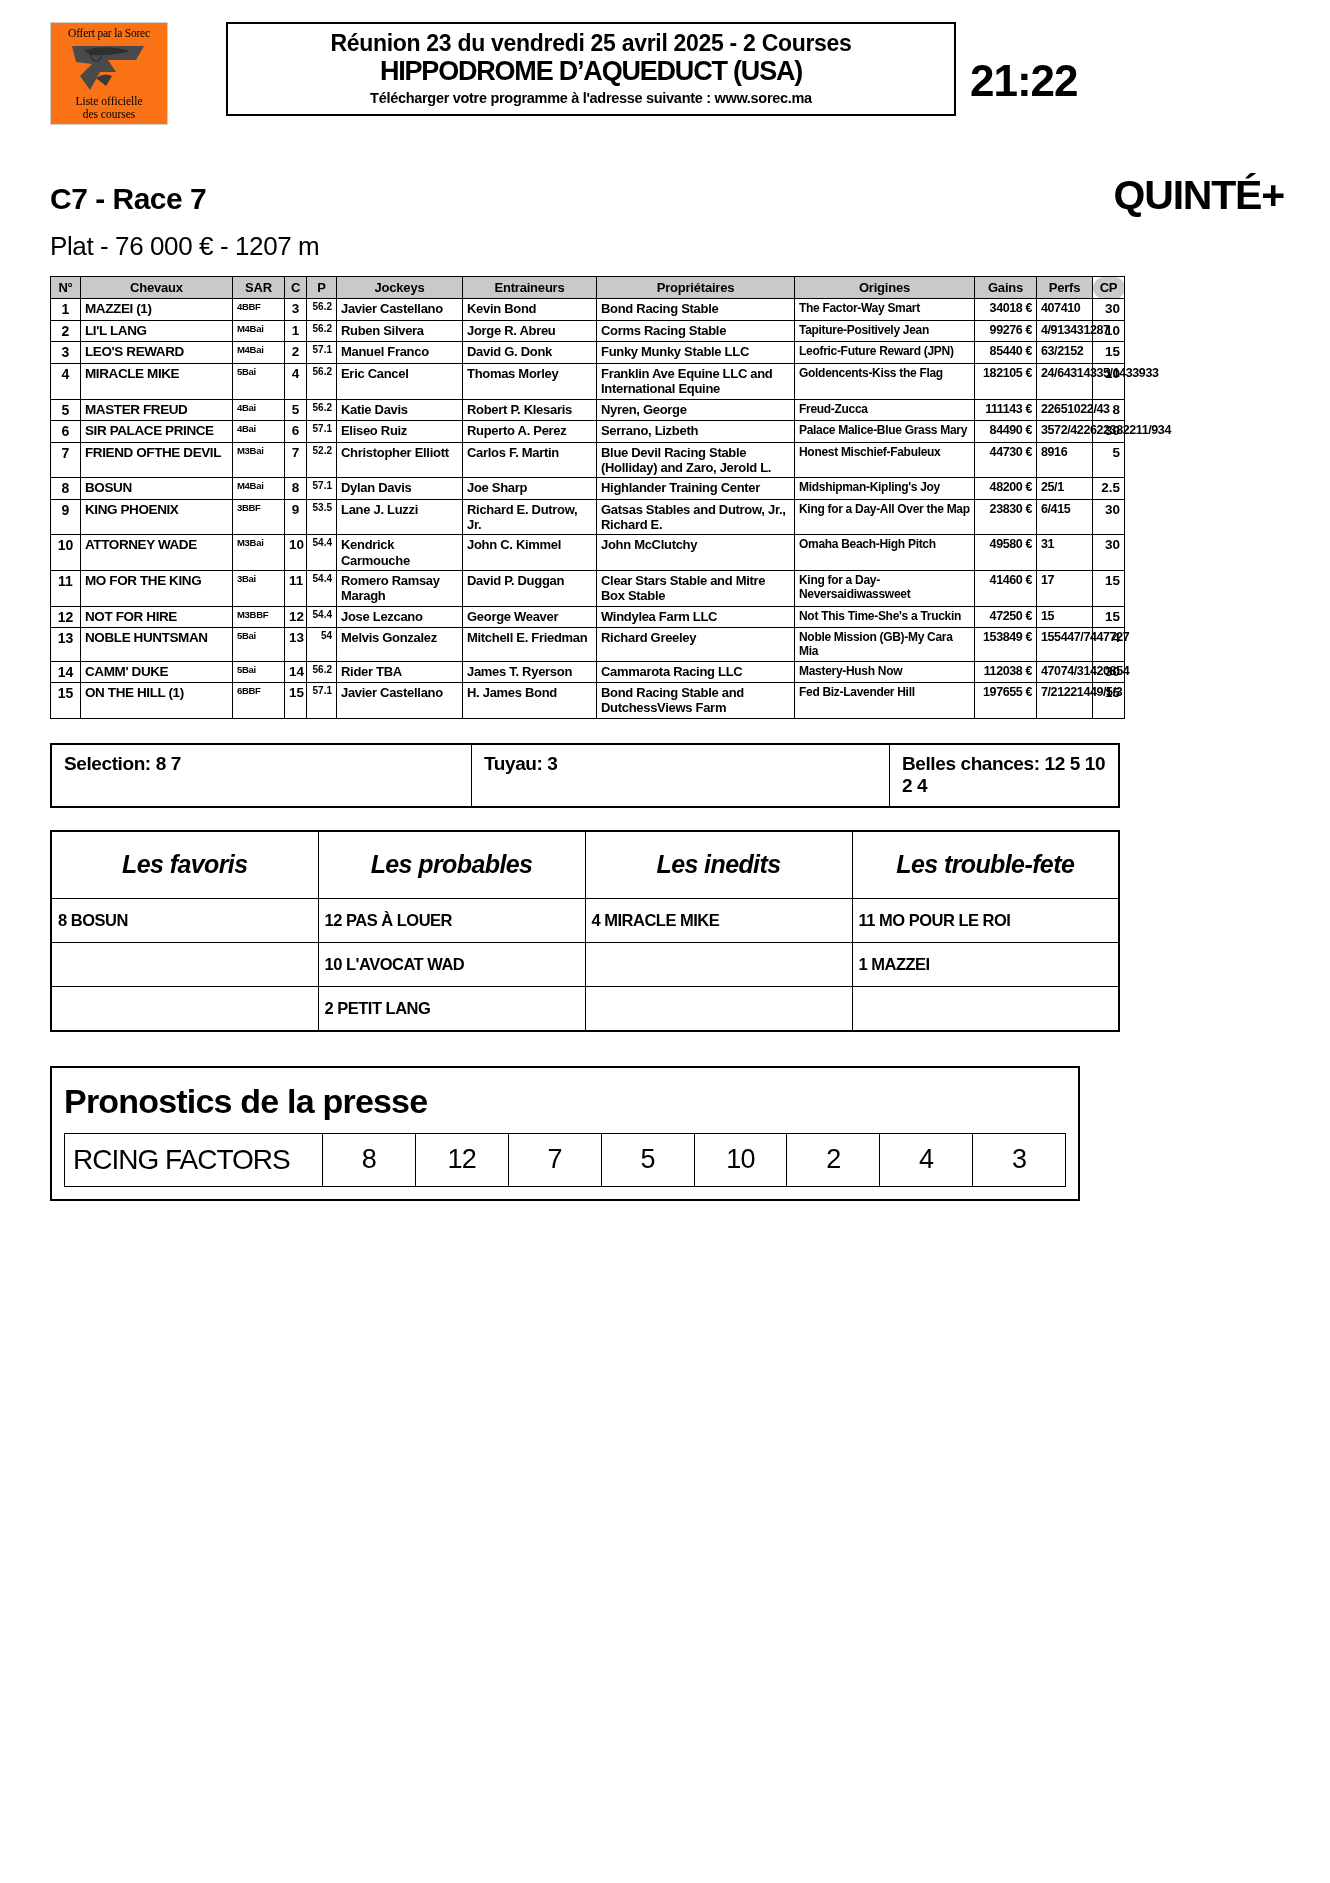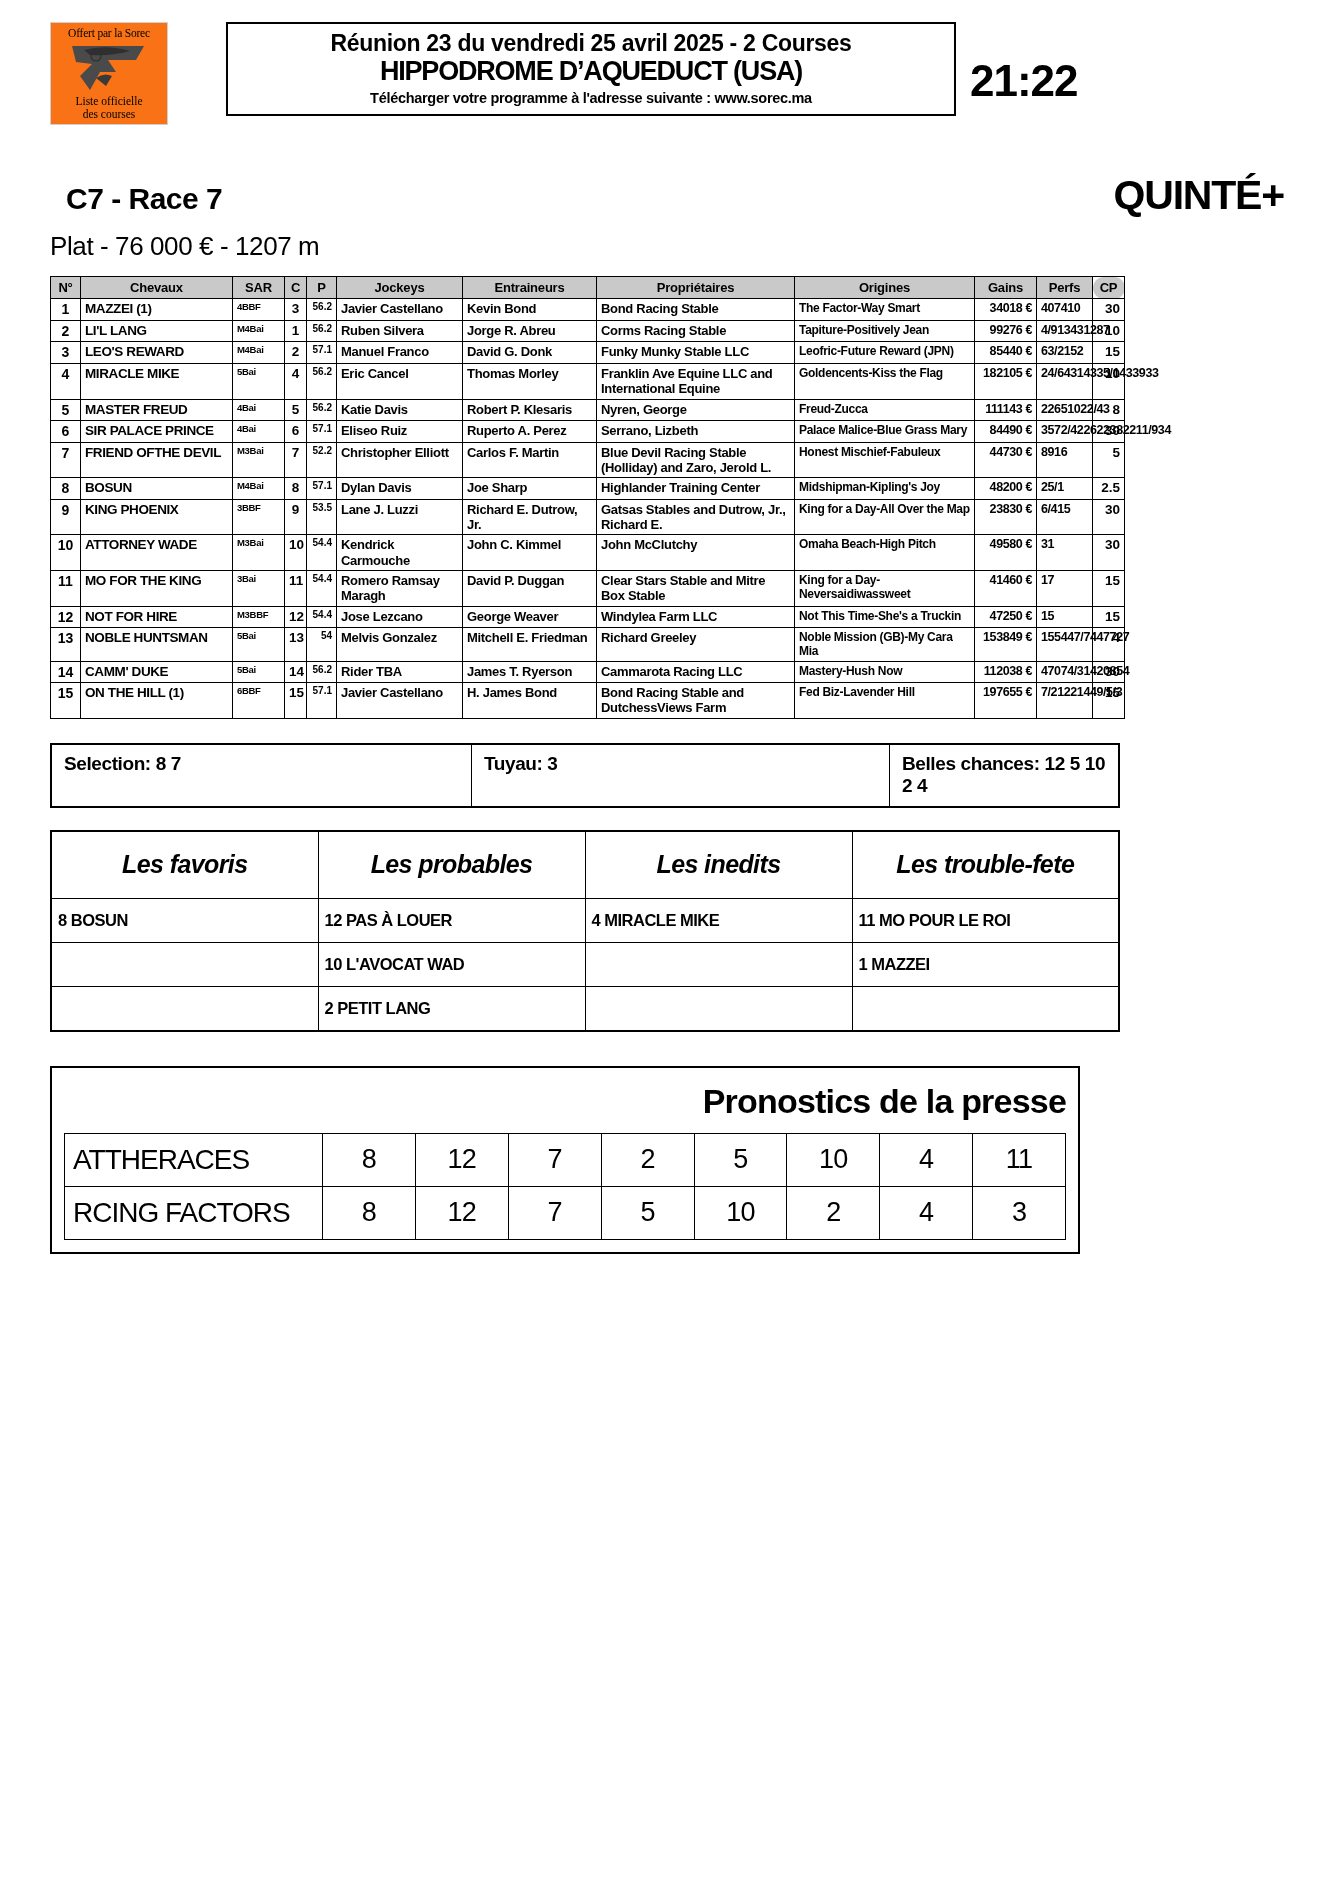--- a/index.html
+++ b/index.html
@@ -101,21 +101,20 @@
     display: flex;
     align-items: baseline;
     justify-content: space-between;
     margin-top: 30px;
     padding: 0 16px 0 20px;
   }
   .race-name {
     font-size: 30px;
     font-weight: bold;
     letter-spacing: -0.5px;
-    margin-left: 16px;
   }
   .quinte {
     font-size: 41px;
     font-weight: bold;
     letter-spacing: -1.2px;
   }
   .race-sub {
     font-size: 26px;
     letter-spacing: -0.4px;
     padding-left: 20px;
@@ -212,21 +211,21 @@
   
   .press-wrap {
     width: 1030px;
     margin-left: 20px;
     margin-top: 34px;
     border: 2px solid #000;
     box-sizing: border-box;
     padding: 10px 12px 12px 12px;
   }
   .press-title {
-    text-align: right;
+    text-align: left;
     font-size: 34px;
     font-weight: bold;
     letter-spacing: -0.8px;
     padding: 4px 0 12px 0;
   }
   table.press {
     width: 100%;
     border-collapse: collapse;
     table-layout: fixed;
   }
@@ -555,31 +554,20 @@
           </tr>
         </tbody>
   </table>
   </div>
 
   <div class="press-wrap">
     <div class="press-title">Pronostics de la presse</div>
     <table class="press">
       <tbody>
           <tr>
-            <td class="press-label">ATTHERACES</td>
-            <td>8</td>
-            <td>12</td>
-            <td>7</td>
-            <td>2</td>
-            <td>5</td>
-            <td>10</td>
-            <td>4</td>
-            <td>11</td>
-          </tr>
-          <tr>
             <td class="press-label">RCING FACTORS</td>
             <td>8</td>
             <td>12</td>
             <td>7</td>
             <td>5</td>
             <td>10</td>
             <td>2</td>
             <td>4</td>
             <td>3</td>
           </tr>

